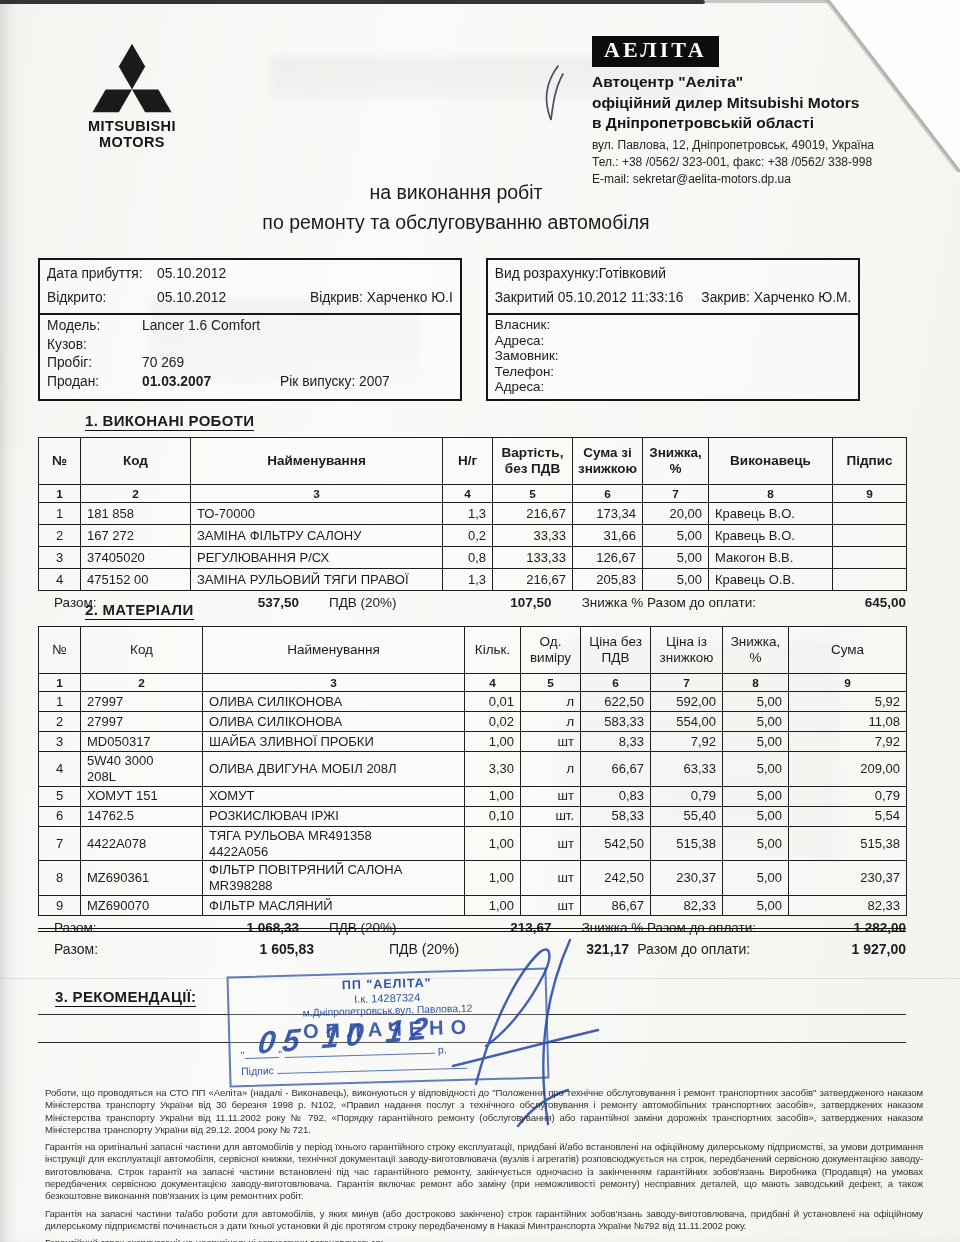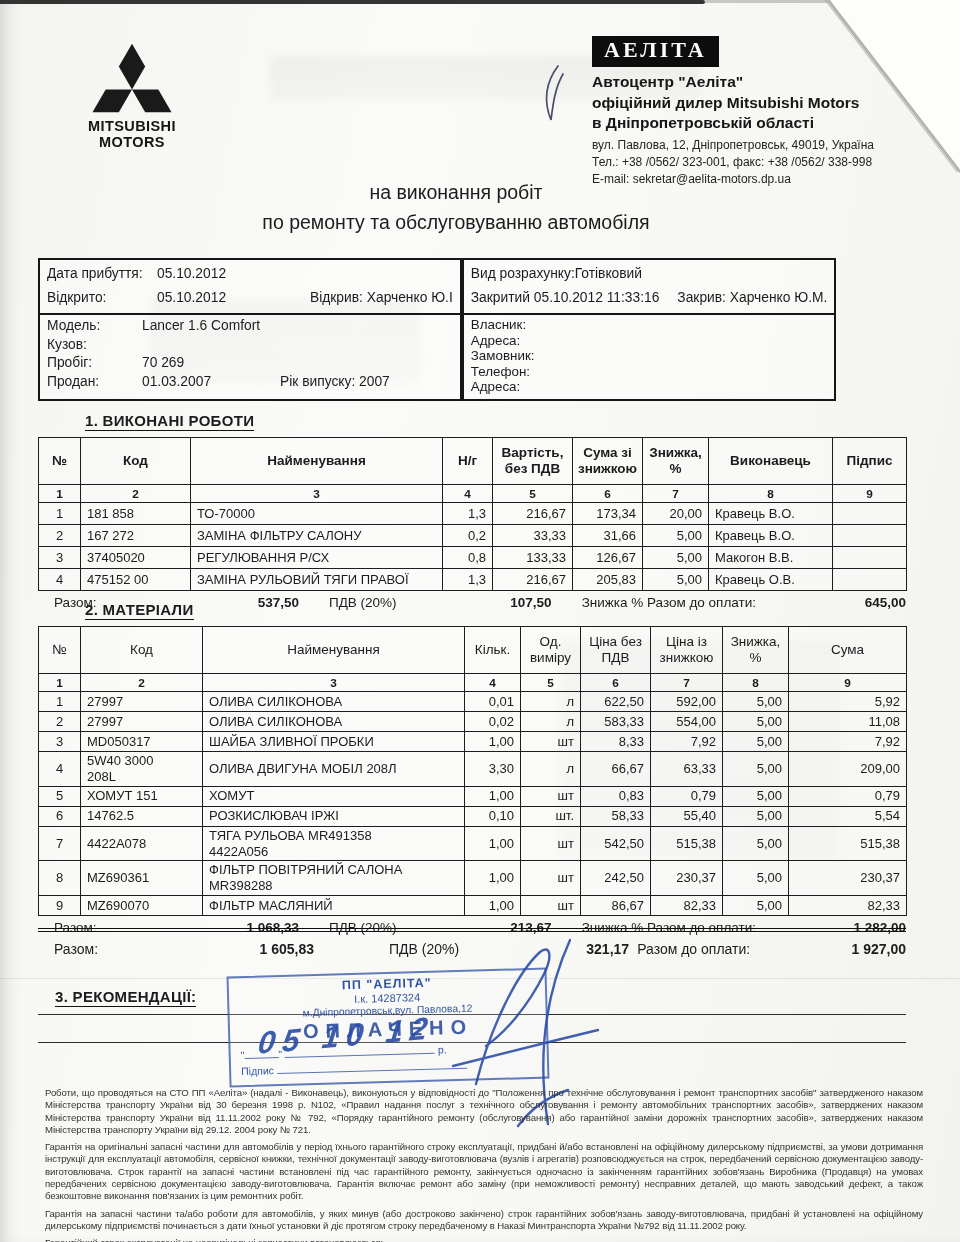--- a/index.html
+++ b/index.html
@@ -23,33 +23,33 @@
   .badge{display:inline-block;background:#0d0d0d;color:#fbfbfb;font-family:"Liberation Serif",serif;
          font-weight:700;font-size:22px;letter-spacing:3px;padding:1px 12px 4px;}
   .dealer-bold{font-size:15.5px;font-weight:700;line-height:1.33;margin-top:5px;color:#161616;}
   .dealer-bold div{margin:0;}
   .dealer-small{font-size:12px;line-height:1.42;color:#242424;margin-top:3px;}
   
   .title{position:absolute;top:174px;left:0;width:912px;text-align:center;}
   .title-main{font-size:23px;font-weight:700;letter-spacing:.4px;}
   .title-sub{font-size:19.5px;margin-top:7px;}
   
-  .info{position:absolute;top:258px;left:38px;width:704px;display:flex;font-size:13.8px;}
+  .info{position:absolute;top:258px;left:38px;width:704px;display:flex;font-size:13.8px;gap:24px;}
   .info-box{border:2px solid #161616;background:rgba(255,255,255,.35);}
   .ib-left{width:423px;}
   .ib-right{width:437px;}
   .sec1{border-bottom:2px solid #161616;padding:2px 7px 3px;}
   .sec2{padding:2px 7px 4px;}
   .ib-left .sec1 .irow{line-height:24px;}
   .ib-left .sec2 .irow{line-height:18.6px;}
   .ib-right .sec1 .irow{line-height:24px;}
   .ib-right .sec2 .irow{line-height:15.6px;font-size:13.4px;}
   .irow{white-space:nowrap;}
   .lbl{display:inline-block;}
-  .w110{width:110px;}.w95{width:95px;}.w135{width:135px;}.w120{width:120px;}
+  .w110{width:110px;}.w95{width:95px;}.w135{width:135px;}.w120{width:120px;font-weight:bold;}
   .ml18{margin-left:18px;}
   
   .sec-heading{font-size:15px;font-weight:700;display:inline-block;border-bottom:1.6px solid #111;
                padding-bottom:1px;letter-spacing:.3px;}
   
   .tbl{border-collapse:collapse;width:868px;table-layout:fixed;background:rgba(255,255,255,.25);}
   .tbl td,.tbl th{border:1.5px solid #1d1d1d;padding:1px 6px;font-size:13px;line-height:1.22;
                   overflow:hidden;white-space:pre-line;vertical-align:middle;}
   .tbl th{text-align:center;padding:3px 3px;}
   .t1 th{font-weight:700;height:40px;font-size:13.5px;}

